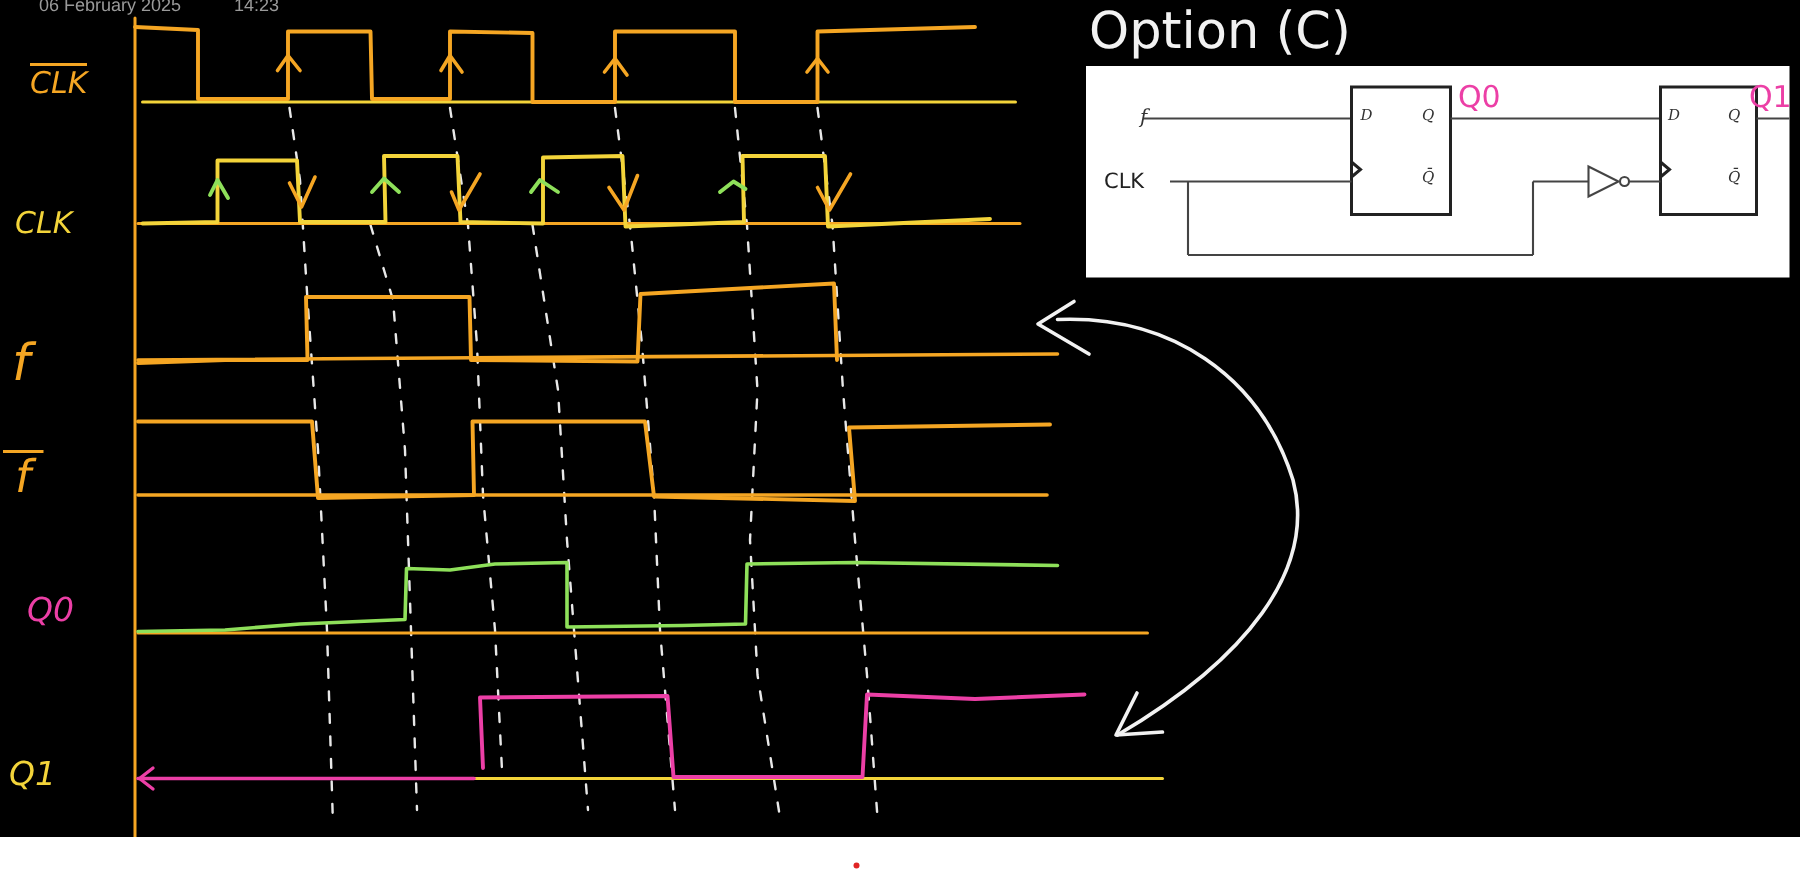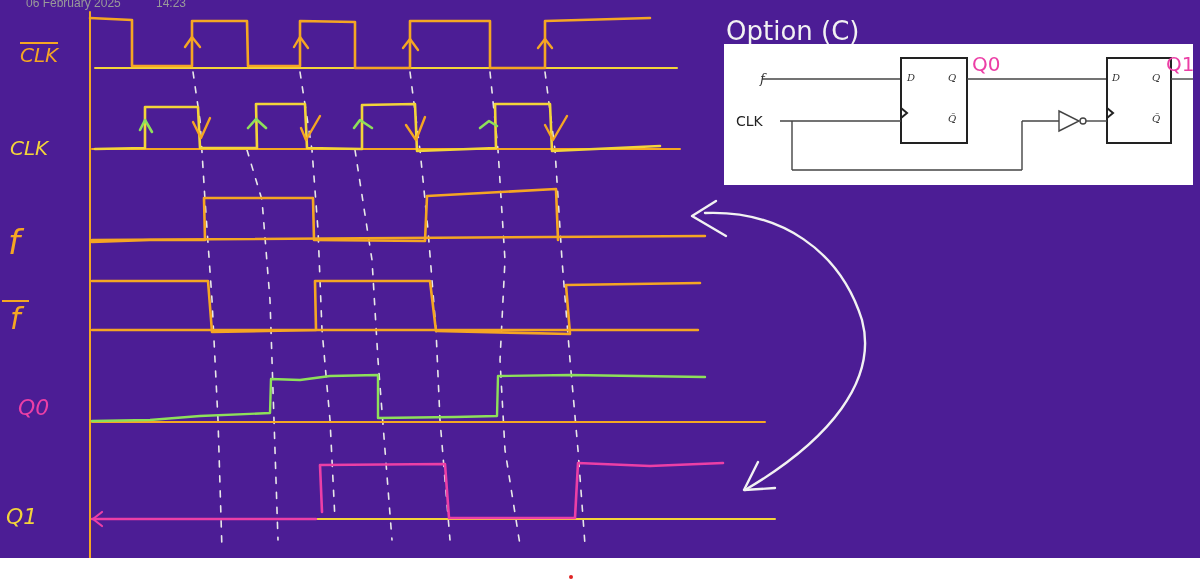--- a/index.html
+++ b/index.html
@@ -1,17 +1,17 @@
 <!DOCTYPE html>
 <html><head>
 <meta charset="utf-8">
 <style>
   html, body { margin:0; padding:0; }
   body { width:1200px; height:580px; background:#ffffff; position:relative; overflow:hidden; font-family:"Liberation Sans", sans-serif; }
-  .canvas { position:absolute; left:0; top:0; width:1200px; height:558px; background:#4c1d95; }
+  .canvas { position:absolute; left:0; top:0; width:1200px; height:558px; background:#000000; }
   .stamp { position:absolute; top:-4px; font-size:12px; color:#9a9a9a; font-family:"Liberation Sans", sans-serif; }
   .stamp.date { left:26px; }
   .stamp.time { left:156px; }
   svg { position:absolute; left:0; top:0; }
   .lbl { position:absolute; font-family:"DejaVu Sans", sans-serif; font-style:italic; }
   .ann { position:absolute; font-family:"DejaVu Sans", sans-serif; color:#f2f2f2; }
   .red-dot { position:absolute; left:569px; top:575px; width:4px; height:4px; border-radius:50%; background:#e02424; }
   .diagram-box { position:absolute; left:724px; top:44px; width:469px; height:141px; background:#ffffff; }
   .dlabel { position:absolute; font-family:"DejaVu Serif", serif; font-style:italic; font-size:10px; color:#333; }
   .dtext { position:absolute; font-family:"DejaVu Sans", sans-serif; font-size:14px; color:#222; }
@@ -83,21 +83,21 @@
     </g>
   </svg>
 
   <div class="lbl" style="left:20px;top:42px;color:#f5a623;font-size:20px;border-top:2px solid #f5a623;line-height:22px;">CLK</div>
   <div class="lbl" style="left:10px;top:136px;color:#f3d43a;font-size:20px;">CLK</div>
   <div class="lbl" style="left:8px;top:222px;color:#f5a623;font-size:34px;">f</div>
   <div class="lbl" style="left:2px;top:300px;color:#f5a623;font-size:30px;border-top:2px solid #f5a623;padding:0 8px;line-height:34px;">f</div>
   <div class="lbl" style="left:18px;top:395px;color:#ec3fa6;font-size:22px;">Q0</div>
   <div class="lbl" style="left:6px;top:504px;color:#f3d43a;font-size:22px;">Q1</div>
 
-  <div class="ann" style="left:726px;top:16px;font-size:26px;">Option (C)</div>
+  <div class="ann" style="left:726px;top:1px;font-size:34px;">Option (C)</div>
 
   <div class="diagram-box">
     <svg width="469" height="141">
       <g stroke="#444" stroke-width="1.4" fill="none">
         <line x1="38" y1="35" x2="177" y2="35"></line>
         <rect x="177" y="14" width="66" height="85" stroke="#222" stroke-width="2"></rect>
         <path d="M177 64 L183 69 L177 74" stroke="#222" stroke-width="2"></path>
         <line x1="243" y1="35" x2="383" y2="35"></line>
         <rect x="383" y="14" width="64" height="85" stroke="#222" stroke-width="2"></rect>
         <path d="M383 64 L389 69 L383 74" stroke="#222" stroke-width="2"></path>

